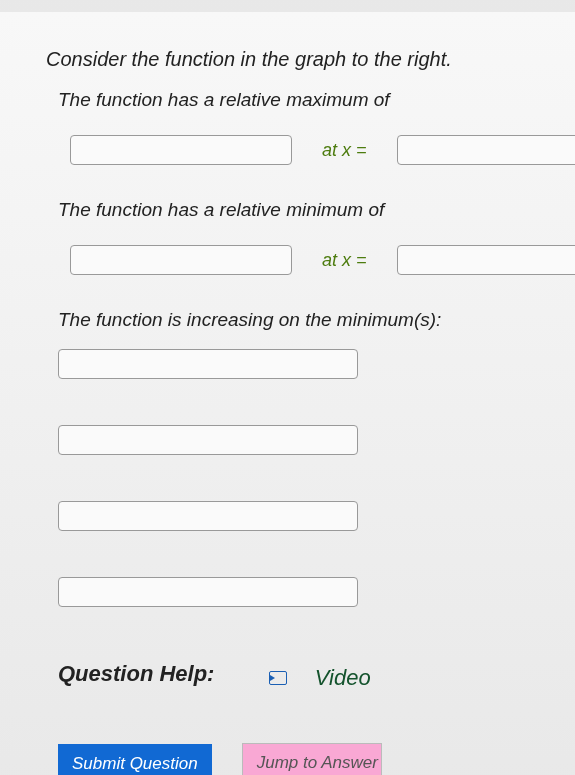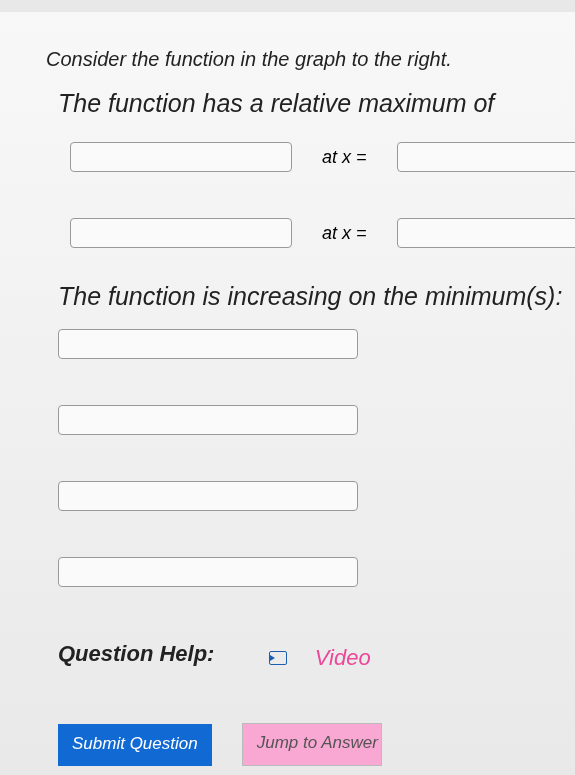--- a/index.html
+++ b/index.html
@@ -19,21 +19,21 @@
     }
     .intro {
       font-size: 20px;
       color: #222;
       margin-bottom: 18px;
     }
     .section {
       margin-bottom: 22px;
     }
     .prompt {
-      font-size: 25px;
+      font-size: 19px;
       color: #222;
       margin-bottom: 6px;
     }
     .inline-row {
       display: flex;
       align-items: center;
       gap: 6px;
     }
     .input-medium {
       width: 235px;
@@ -57,34 +57,34 @@
       width: 300px;
       height: 30px;
       border: 1px solid #999;
       border-radius: 4px;
       background: #fafafa;
       padding: 2px 6px;
       font-size: 16px;
     }
     .atx {
       font-size: 18px;
-      color: #000000;
+      color: #4d7c0f;
       white-space: nowrap;
     }
     .help-row {
       font-size: 22px;
       color: #222;
       margin-top: 8px;
       margin-bottom: 16px;
     }
     .help-label {
       font-weight: bold;
     }
     .video-link {
-      color: #ec4899;
+      color: #14532d;
       display: inline-flex;
       align-items: center;
       gap: 4px;
       cursor: pointer;
     }
     .video-icon {
       display: inline-flex;
       width: 18px;
       height: 14px;
       border: 1.5px solid #1a5fb4;
@@ -130,20 +130,21 @@
 <div class="section">
   <div class="prompt">The function has a relative maximum of</div>
   <div class="inline-row">
     <input type="text" class="input-medium" value="" style="">
     <span class="atx">at x =</span>
     <input type="text" class="input-wide" value="" style="">
   </div>
 </div>
 
 <div class="section">
+  <div class="prompt">The function has a relative minimum of</div>
   <div class="inline-row">
     <input type="text" class="input-medium" value="" style="">
     <span class="atx">at x =</span>
     <input type="text" class="input-wide" value="" style="">
   </div>
 </div>
 
 <div class="section">
   <div class="prompt">The function is increasing on the minimum(s):</div>
   <input type="text" class="input-narrow" value="" style="">

